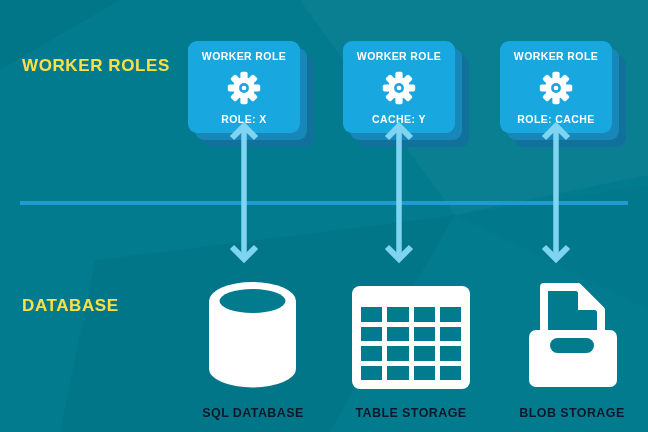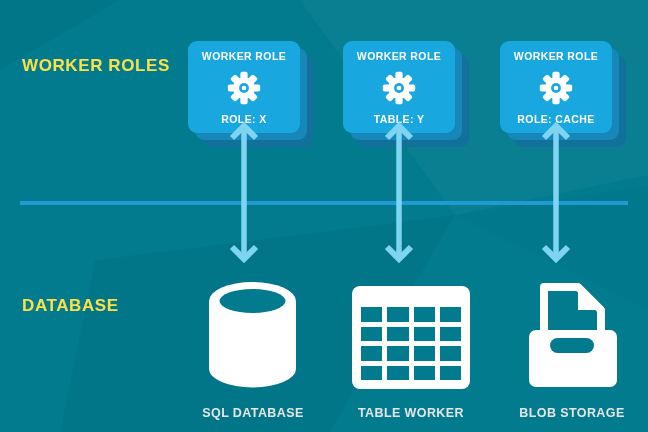--- a/index.html
+++ b/index.html
@@ -76,21 +76,21 @@
     grid-template-columns: repeat(4, 1fr);
     grid-template-rows: repeat(4, 1fr);
     gap: 5px;
   }
   .table-cell { background: #037B8F; }
 
   .storage-label {
     position: absolute; top: 406px;
     width: 180px; text-align: center;
     font-size: 12.5px; font-weight: bold; letter-spacing: 0.4px;
-    color: #e5e5e5; white-space: nowrap;
+    color: #0f172a; white-space: nowrap;
   }
   .sl-1 { left: 163px; }
   .sl-2 { left: 321px; }
   .sl-3 { left: 482px; }
 </style>
 </head>
 <body>
 
 <div class="stage">
 
@@ -147,21 +147,21 @@
             <rect x="-4" y="-18" width="8" height="11" rx="2" transform="rotate(180)"></rect>
             <rect x="-4" y="-18" width="8" height="11" rx="2" transform="rotate(225)"></rect>
             <rect x="-4" y="-18" width="8" height="11" rx="2" transform="rotate(270)"></rect>
             <rect x="-4" y="-18" width="8" height="11" rx="2" transform="rotate(315)"></rect>
           </g>
           <circle r="12"></circle>
           <circle r="5.5" fill="#19A7E0"></circle>
           <circle r="2.6"></circle>
         </g>
       </svg>
-      <div class="card-type">TABLE: Y</div>
+      <div class="card-type">CACHE: Y</div>
     </div>
   </div>
 
   <div class="card-group cg-3">
     <div class="stack-layer stack-back"></div>
     <div class="stack-layer stack-mid"></div>
     <div class="card">
       <div class="card-title">WORKER ROLE</div>
       <svg class="gear" viewBox="-20 -20 40 40">
         <g fill="#FFFFFF">
@@ -228,16 +228,16 @@
   </div>
 
   <svg class="storage-icon icon-blob" width="90" height="110" viewBox="0 0 90 110">
     <path d="M16 60 V9 H50 L73 32 V60" fill="#037B8F" stroke="#FFFFFF" stroke-width="8" stroke-linejoin="round"></path>
     <path d="M50 9 L73 32 L50 32 Z" fill="#FFFFFF"></path>
     <rect x="1" y="52" width="88" height="57" rx="7" fill="#FFFFFF"></rect>
     <rect x="22" y="60" width="44" height="15" rx="7.5" fill="#037B8F"></rect>
   </svg>
 
   <div class="storage-label sl-1">SQL DATABASE</div>
-  <div class="storage-label sl-2">TABLE WORKER</div>
+  <div class="storage-label sl-2">TABLE STORAGE</div>
   <div class="storage-label sl-3">BLOB STORAGE</div>
 
 </div>
 
 </body></html>

